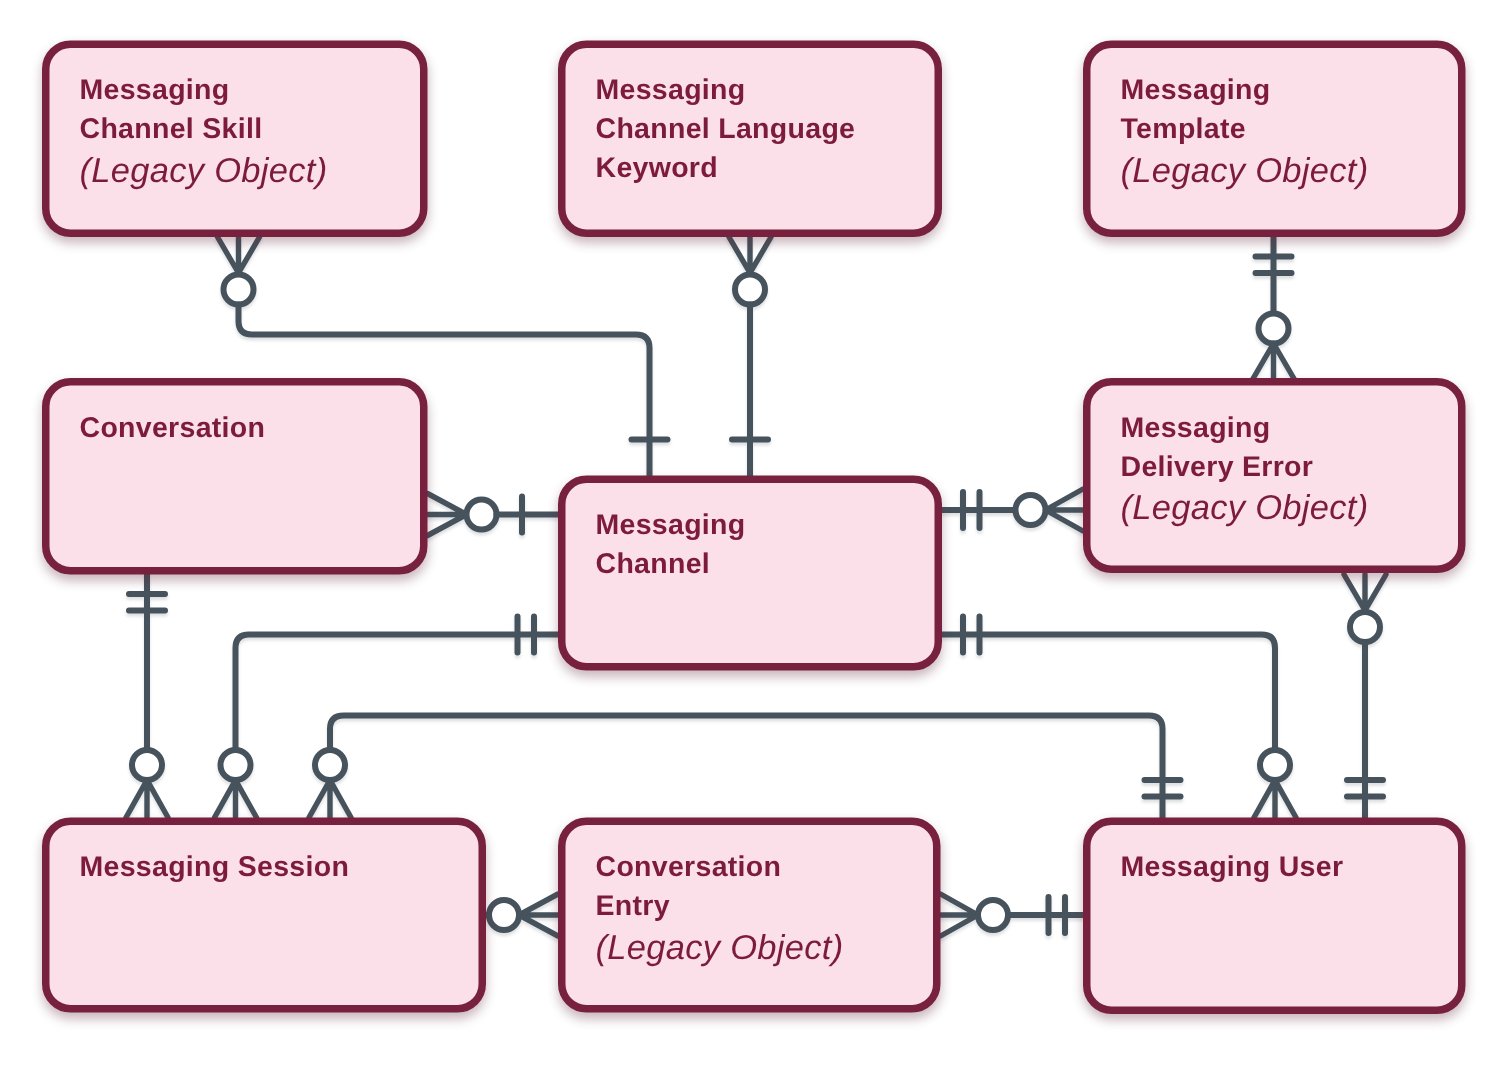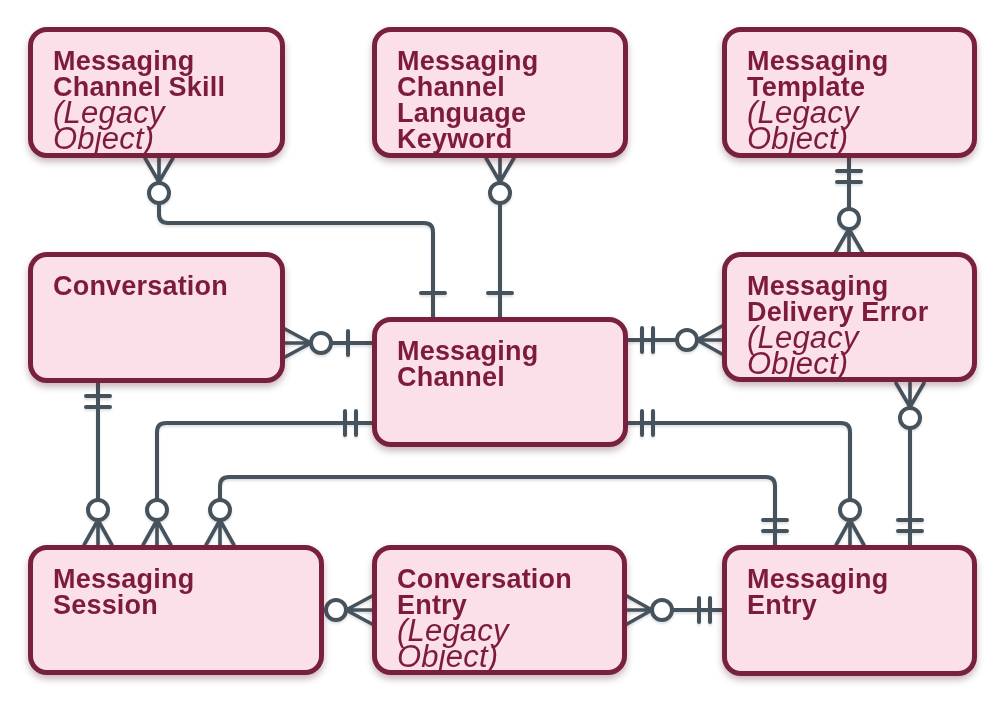--- a/index.html
+++ b/index.html
@@ -33,29 +33,29 @@
     position:absolute;
     box-sizing:border-box;
     background:var(--entity-fill);
     border:5px solid var(--entity-border);
     border-radius:19px;
     box-shadow:0 4px 7px rgba(90,35,55,.33);
     padding:16px 14px 0 20px;
   }
   .entity-title{
     color:var(--entity-text);
-    font-size:27px;
+    font-size:19px;
     font-weight:bold;
     line-height:26px;
     white-space:pre-line;
     letter-spacing:.2px;
   }
   .entity-note{
     color:var(--entity-text);
-    font-size:31px;
+    font-size:23px;
     font-style:italic;
     line-height:26px;
     letter-spacing:.2px;
   }
 </style>
 </head>
 <body>
 
 <div class="canvas">
 
@@ -188,17 +188,17 @@
     <div class="entity-note"></div>
   </div>
 
   <div class="entity" style="left:372px;top:545px;width:255px;height:130px">
     <div class="entity-title">Conversation
 Entry</div>
     <div class="entity-note">(Legacy Object)</div>
   </div>
 
   <div class="entity" style="left:722px;top:545px;width:255px;height:131px">
-    <div class="entity-title">Messaging Entry</div>
+    <div class="entity-title">Messaging User</div>
     <div class="entity-note"></div>
   </div>
 
 </div>
 
 </body></html>

